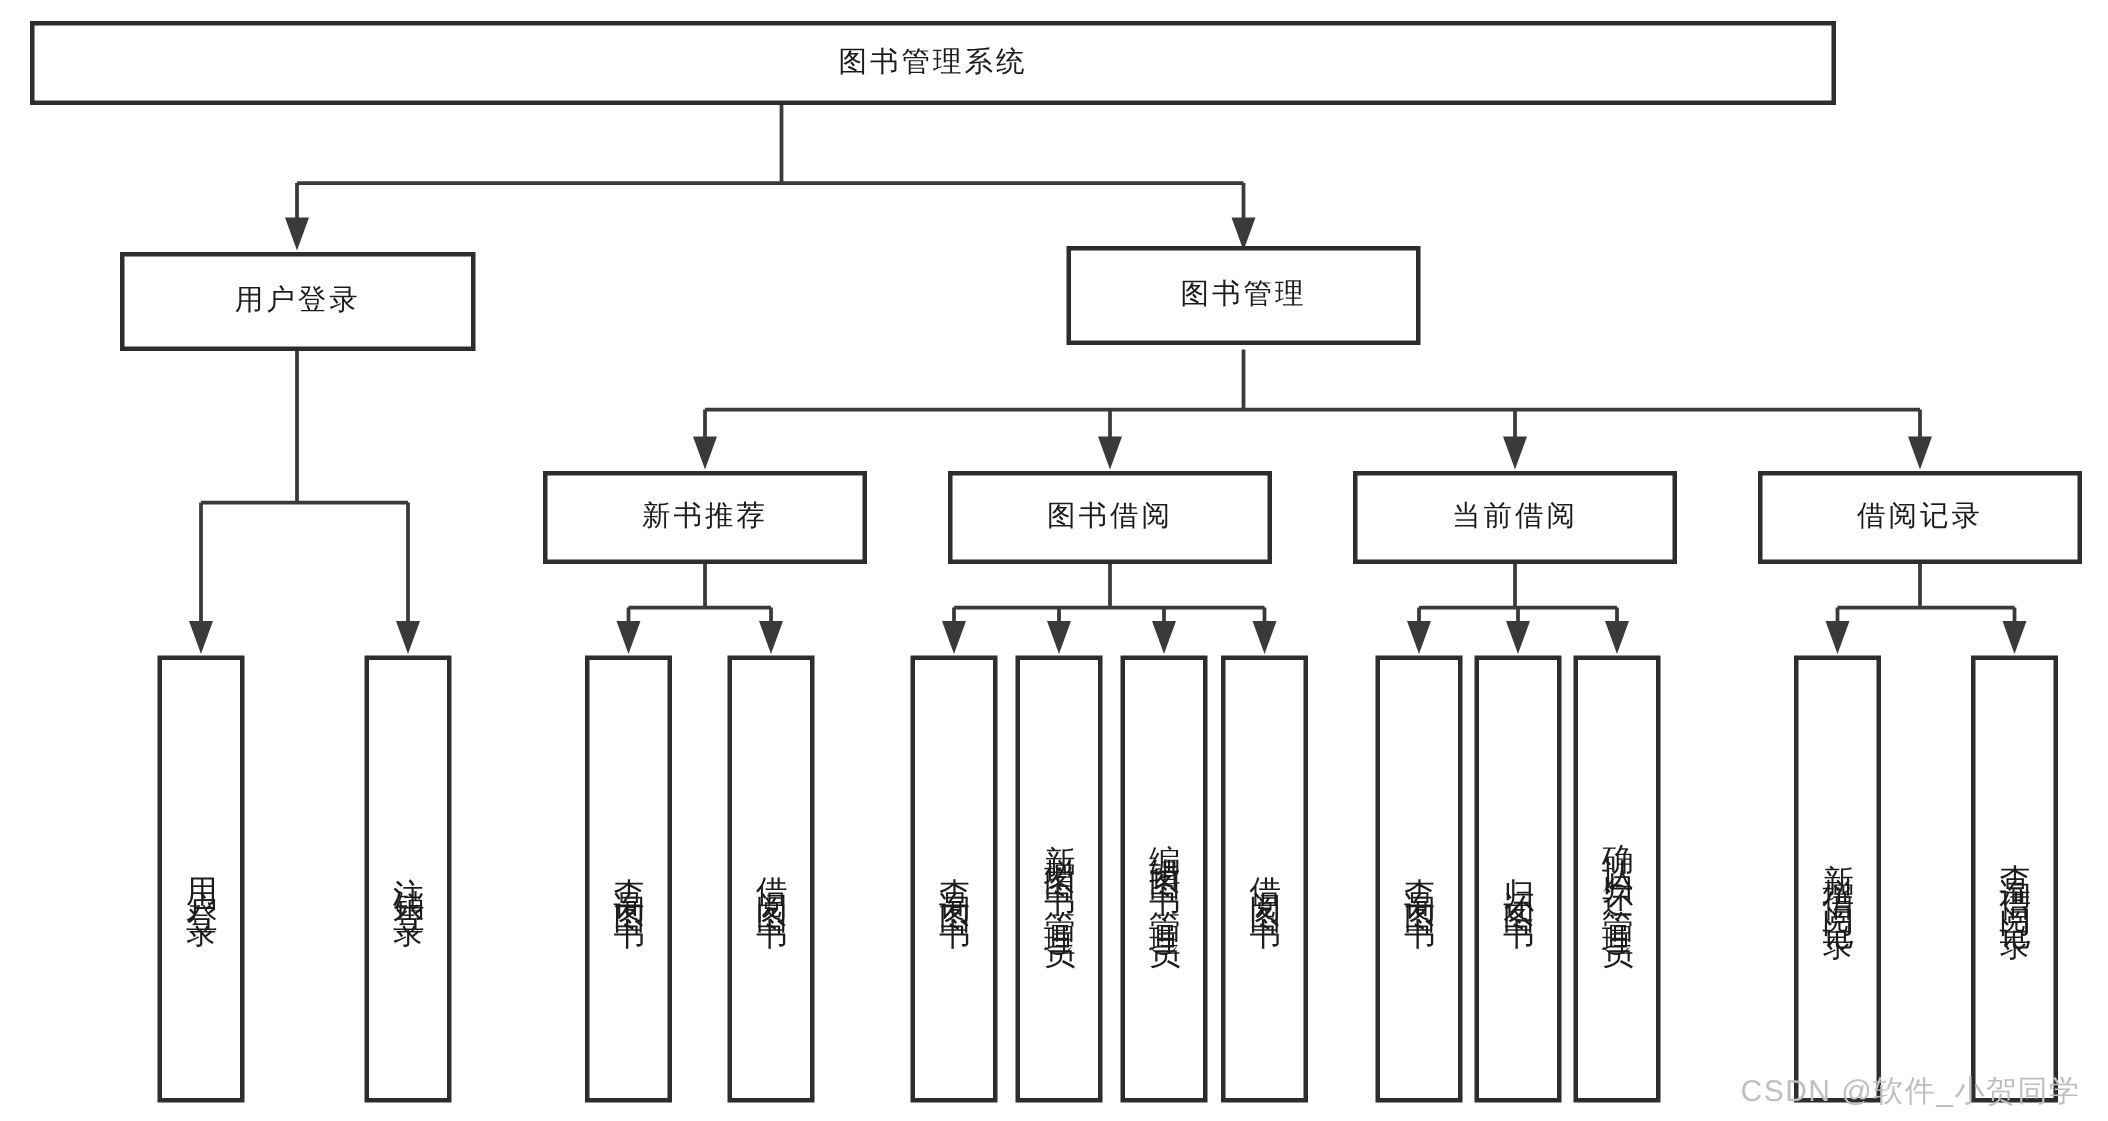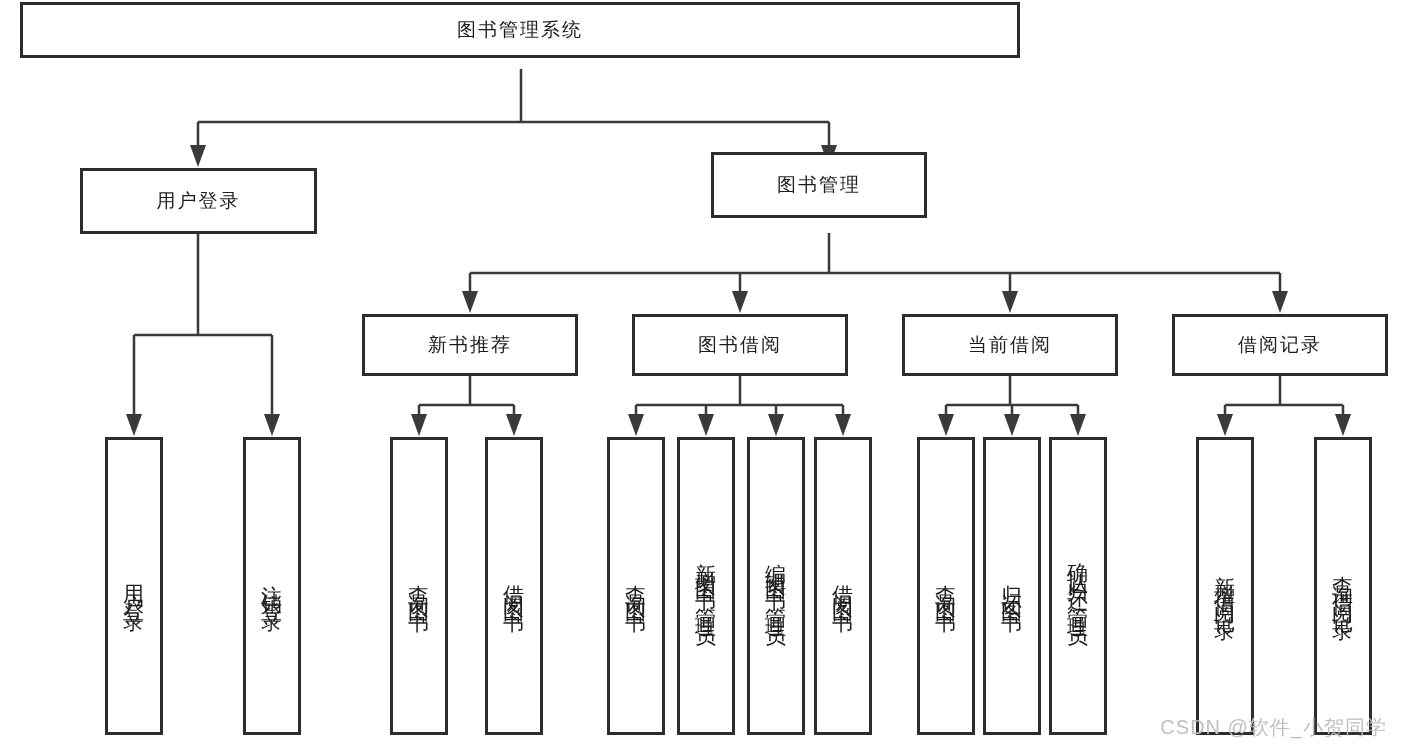--- a/index.html
+++ b/index.html
@@ -83,24 +83,24 @@
       <use href="#arrowhead" x="776" y="436"></use>
       <use href="#arrowhead" x="843" y="436"></use>
       <use href="#arrowhead" x="946" y="436"></use>
       <use href="#arrowhead" x="1012" y="436"></use>
       <use href="#arrowhead" x="1078" y="436"></use>
       <use href="#arrowhead" x="1225" y="436"></use>
       <use href="#arrowhead" x="1343" y="436"></use>
     </g>
   </svg>
 
-  <div class="node hbox" style="left:20px;top:2px;width:1000px;height:56px">图书管理系统</div>
+  <div class="node hbox" style="left:20px;top:14px;width:1204px;height:56px">图书管理系统</div>
 
   <div class="node hbox" style="left:80px;top:168px;width:237px;height:66px">用户登录</div>
-  <div class="node hbox" style="left:711px;top:152px;width:216px;height:66px">图书管理</div>
+  <div class="node hbox" style="left:711px;top:164px;width:236px;height:66px">图书管理</div>
 
   <div class="node hbox" style="left:632px;top:314px;width:216px;height:62px">图书借阅</div>
   <div class="node hbox" style="left:362px;top:314px;width:216px;height:62px">新书推荐</div>
   <div class="node hbox" style="left:902px;top:314px;width:216px;height:62px">当前借阅</div>
   <div class="node hbox" style="left:1172px;top:314px;width:216px;height:62px">借阅记录</div>
 
   <div class="node vbox" style="left:105px">用户登录</div>
   <div class="node vbox" style="left:243px">注销登录</div>
 
   <div class="node vbox" style="left:390px">查询图书</div>

